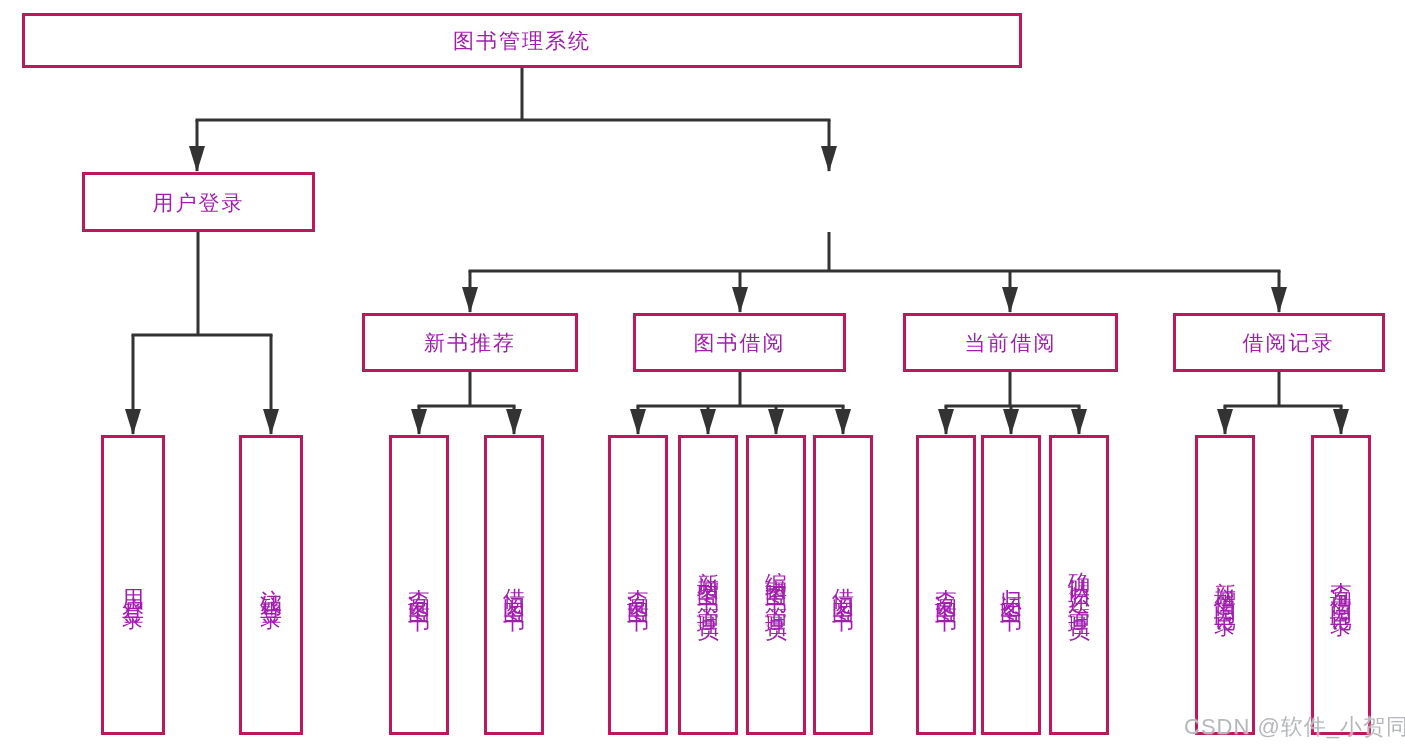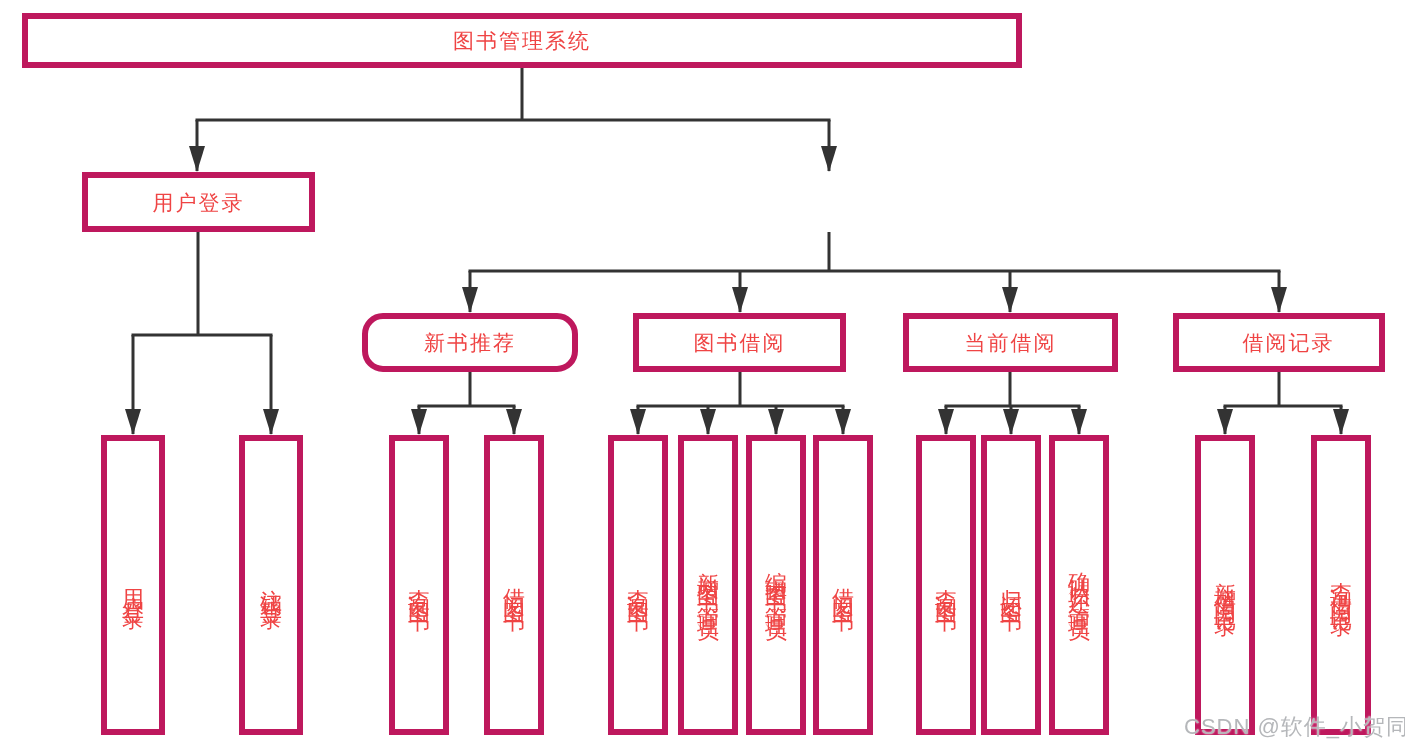--- a/index.html
+++ b/index.html
@@ -14,22 +14,22 @@
   .wires {
     position: absolute;
     left: 0; top: 0;
     width: 1405px; height: 747px;
     z-index: 1;
   }
   .box {
     position: absolute;
     box-sizing: border-box;
     background: #ffffff;
-    border: 6px solid #be185d;
-    color: #ef4444;
+    border: 3px solid #be185d;
+    color: #a21caf;
     display: flex;
     align-items: center;
     justify-content: center;
     z-index: 2;
     text-align: center;
   }
   .box.h {
     font-size: 21px;
     letter-spacing: 2px;
     line-height: 1;
@@ -112,21 +112,21 @@
   </svg>
 
   <div class="box h" style="left:22px; top:13px; width:1000px; height:55px;">
     <span>图书管理系统</span>
   </div>
 
   <div class="box h" style="left:82px; top:172px; width:233px; height:60px;">
     <span>用户登录</span>
   </div>
 
-  <div class="box h" style="left:362px; top:313px; width:216px; height:59px;border-radius:21px;">
+  <div class="box h" style="left:362px; top:313px; width:216px; height:59px;">
     <span>新书推荐</span>
   </div>
   <div class="box h" style="left:903px; top:313px; width:215px; height:59px;">
     <span>当前借阅</span>
   </div>
   <div class="box h" style="left:633px; top:313px; width:213px; height:59px;">
     <span>图书借阅</span>
   </div>
   <div class="box h" style="left:1173px; top:313px; width:212px; height:59px;padding-left:19px;">
     <span>借阅记录</span>

